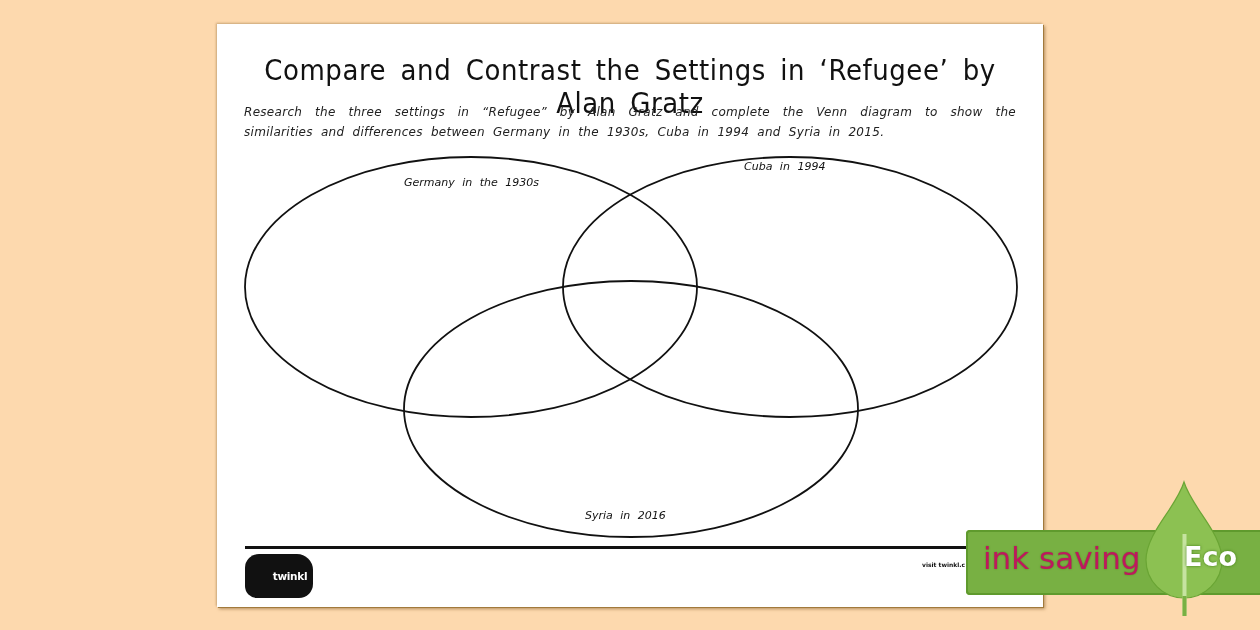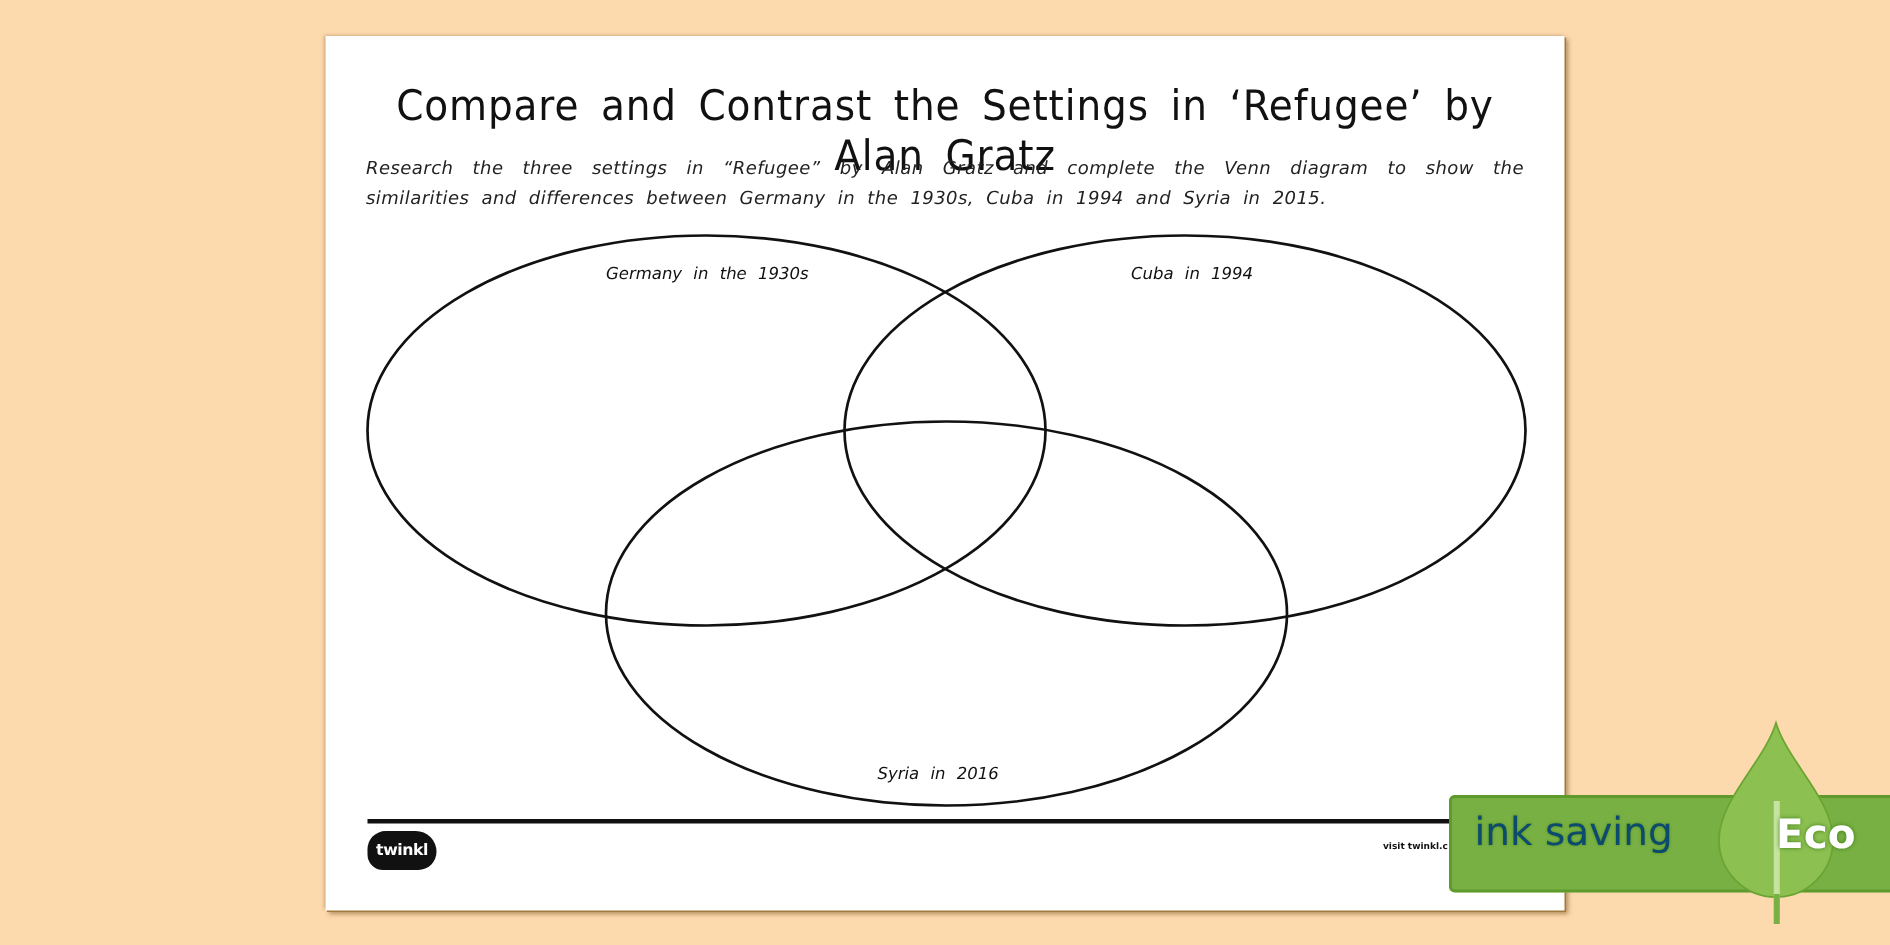--- a/index.html
+++ b/index.html
@@ -27,37 +27,37 @@
     }
     svg.venn { position: absolute; left: 0; top: 0; }
     .label {
       position: absolute; font-family: "DejaVu Sans", sans-serif; font-style: italic;
       font-size: 11px; color: #111; white-space: nowrap; word-spacing: 4px;
     }
     .footer-rule {
       position: absolute; left: 28px; top: 522px; width: 770px; height: 3px; background: #111;
     }
     .twinkl-logo {
-      position: absolute; left: 28px; top: 530px; width: 46px; height: 26px;
+      position: absolute; left: 28px; top: 530px; width: 46px; height: 44px;
       background: #111; border-radius: 14px 16px 14px 12px;
       color: #fff; font-family: "DejaVu Sans", sans-serif; font-weight: bold; font-size: 10.5px;
-      display: flex; align-items: center; justify-content: center; letter-spacing: -0.3px;
+      display: flex; align-items: center; justify-content: center; letter-spacing: -0.3px; padding-left: 22px;
     }
     .visit {
       position: absolute; left: 705px; top: 537px; font-family: "DejaVu Sans", sans-serif;
       font-weight: bold; font-size: 6px; color: #111;
     }
     .eco-banner {
       position: absolute; left: 966px; top: 530px; width: 300px; height: 65px;
       background: #78b043; border-radius: 4px;
       box-shadow: inset 0 0 0 2px #5f9a2d;
     }
     .eco-text {
       position: absolute; left: 983px; top: 540px; font-family: "DejaVu Sans", sans-serif;
-      font-size: 26px; color: #0c4a6e; letter-spacing: 0px;
+      font-size: 31px; color: #be185d; letter-spacing: 0px;
       text-shadow: 0 0 2px #4f8a20;
     }
     .leaf { position: absolute; left: 1140px; top: 478px; }
     .eco-badge-text {
       position: absolute; left: 1158px; top: 541px; font-family: "DejaVu Sans", sans-serif;
       font-weight: bold; font-size: 27px; color: #fff; text-shadow: 0 0 3px #3f7a15; margin-left: 26px;
     }
   </style>
 </head>
 <body>
@@ -66,21 +66,21 @@
   <div class="title">Compare and Contrast the Settings in ‘Refugee’ by Alan Gratz</div>
   <div class="instructions">Research the three settings in “Refugee” by Alan Gratz and complete the Venn diagram to show the similarities and differences between Germany in the 1930s, Cuba in 1994 and Syria in 2015.</div>
 
   <svg class="venn" width="826" height="583">
     <ellipse cx="254" cy="263" rx="226" ry="130" fill="none" stroke="#111" stroke-width="1.8"></ellipse>
     <ellipse cx="573" cy="263" rx="227" ry="130" fill="none" stroke="#111" stroke-width="1.8"></ellipse>
     <ellipse cx="414" cy="385" rx="227" ry="128" fill="none" stroke="#111" stroke-width="1.8"></ellipse>
   </svg>
 
   <div class="label" style="left:187px; top:152px;">Germany in the 1930s</div>
-  <div class="label" style="left:527px; top:152px;margin-left:10px;">Cuba in 1994</div>
+  <div class="label" style="left:527px; top:136px;">Cuba in 1994</div>
   <div class="label" style="left:368px; top:485px;">Syria in 2016</div>
 
   <div class="footer-rule"></div>
   <div class="twinkl-logo">
     <span>twinkl</span>
   </div>
   <div class="visit">visit twinkl.c</div>
 </div>
 
 <div class="eco-banner"></div>

